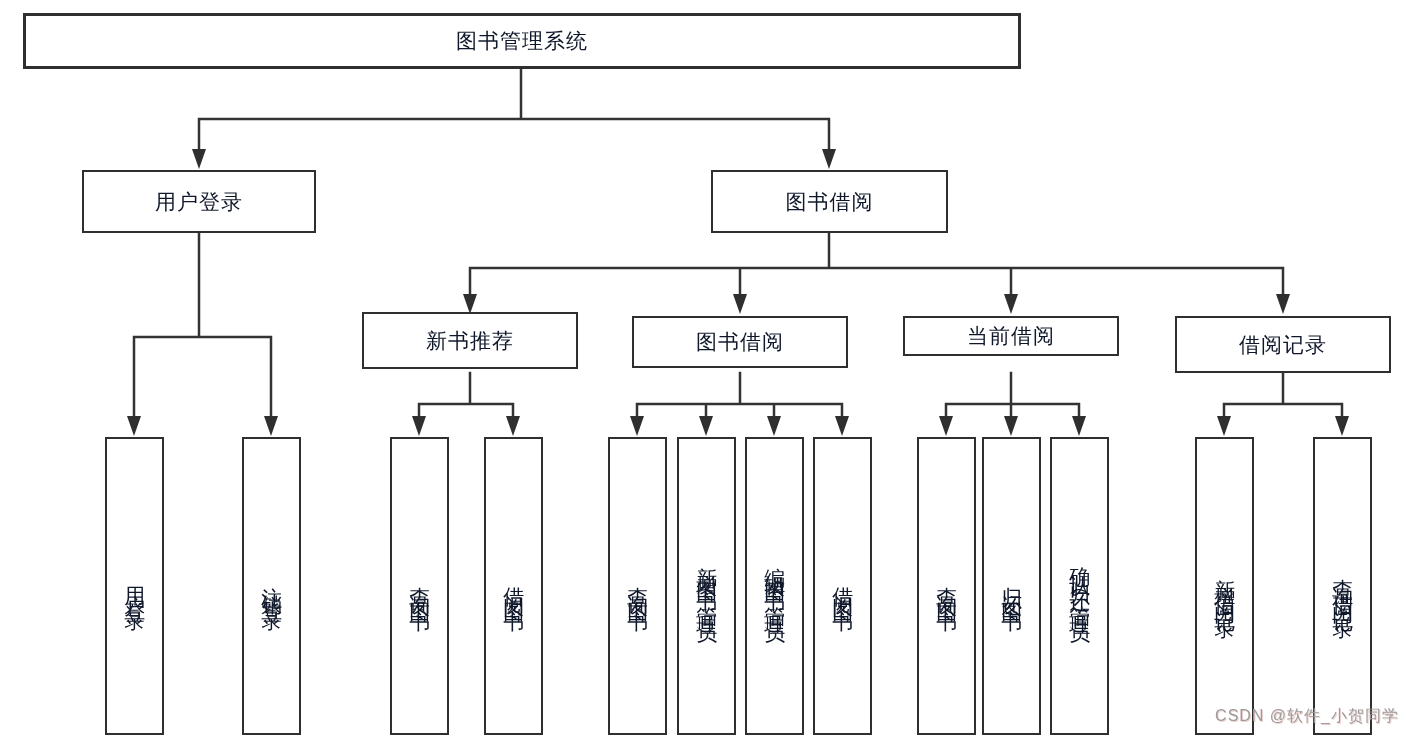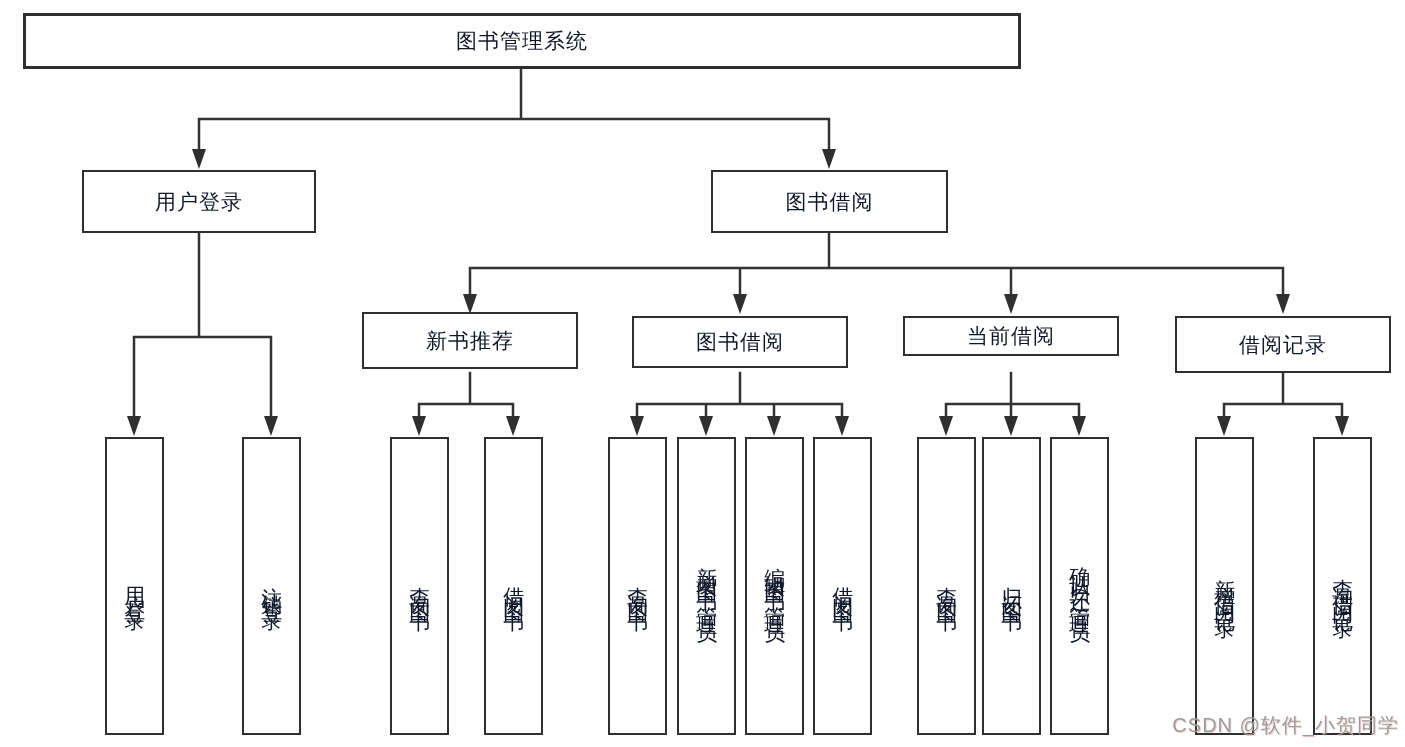--- a/index.html
+++ b/index.html
@@ -31,22 +31,22 @@
   .node-v .vtext{
     writing-mode:vertical-rl;
     text-orientation:mixed;
     font-size:21px;
     line-height:1.25;
     letter-spacing:8px;
     white-space:nowrap;
   }
   .watermark{
     position:absolute;
-    right:6px;bottom:8px;
-    font-size:20px;
+    right:6px;bottom:20px;
+    font-size:16px;
     letter-spacing:1px;
     color:#9b9b9b;
     text-shadow:1px 1px 0 rgba(205,90,80,0.28);
     z-index:3;
     white-space:nowrap;
   }
 </style>
 </head>
 <body>
 

